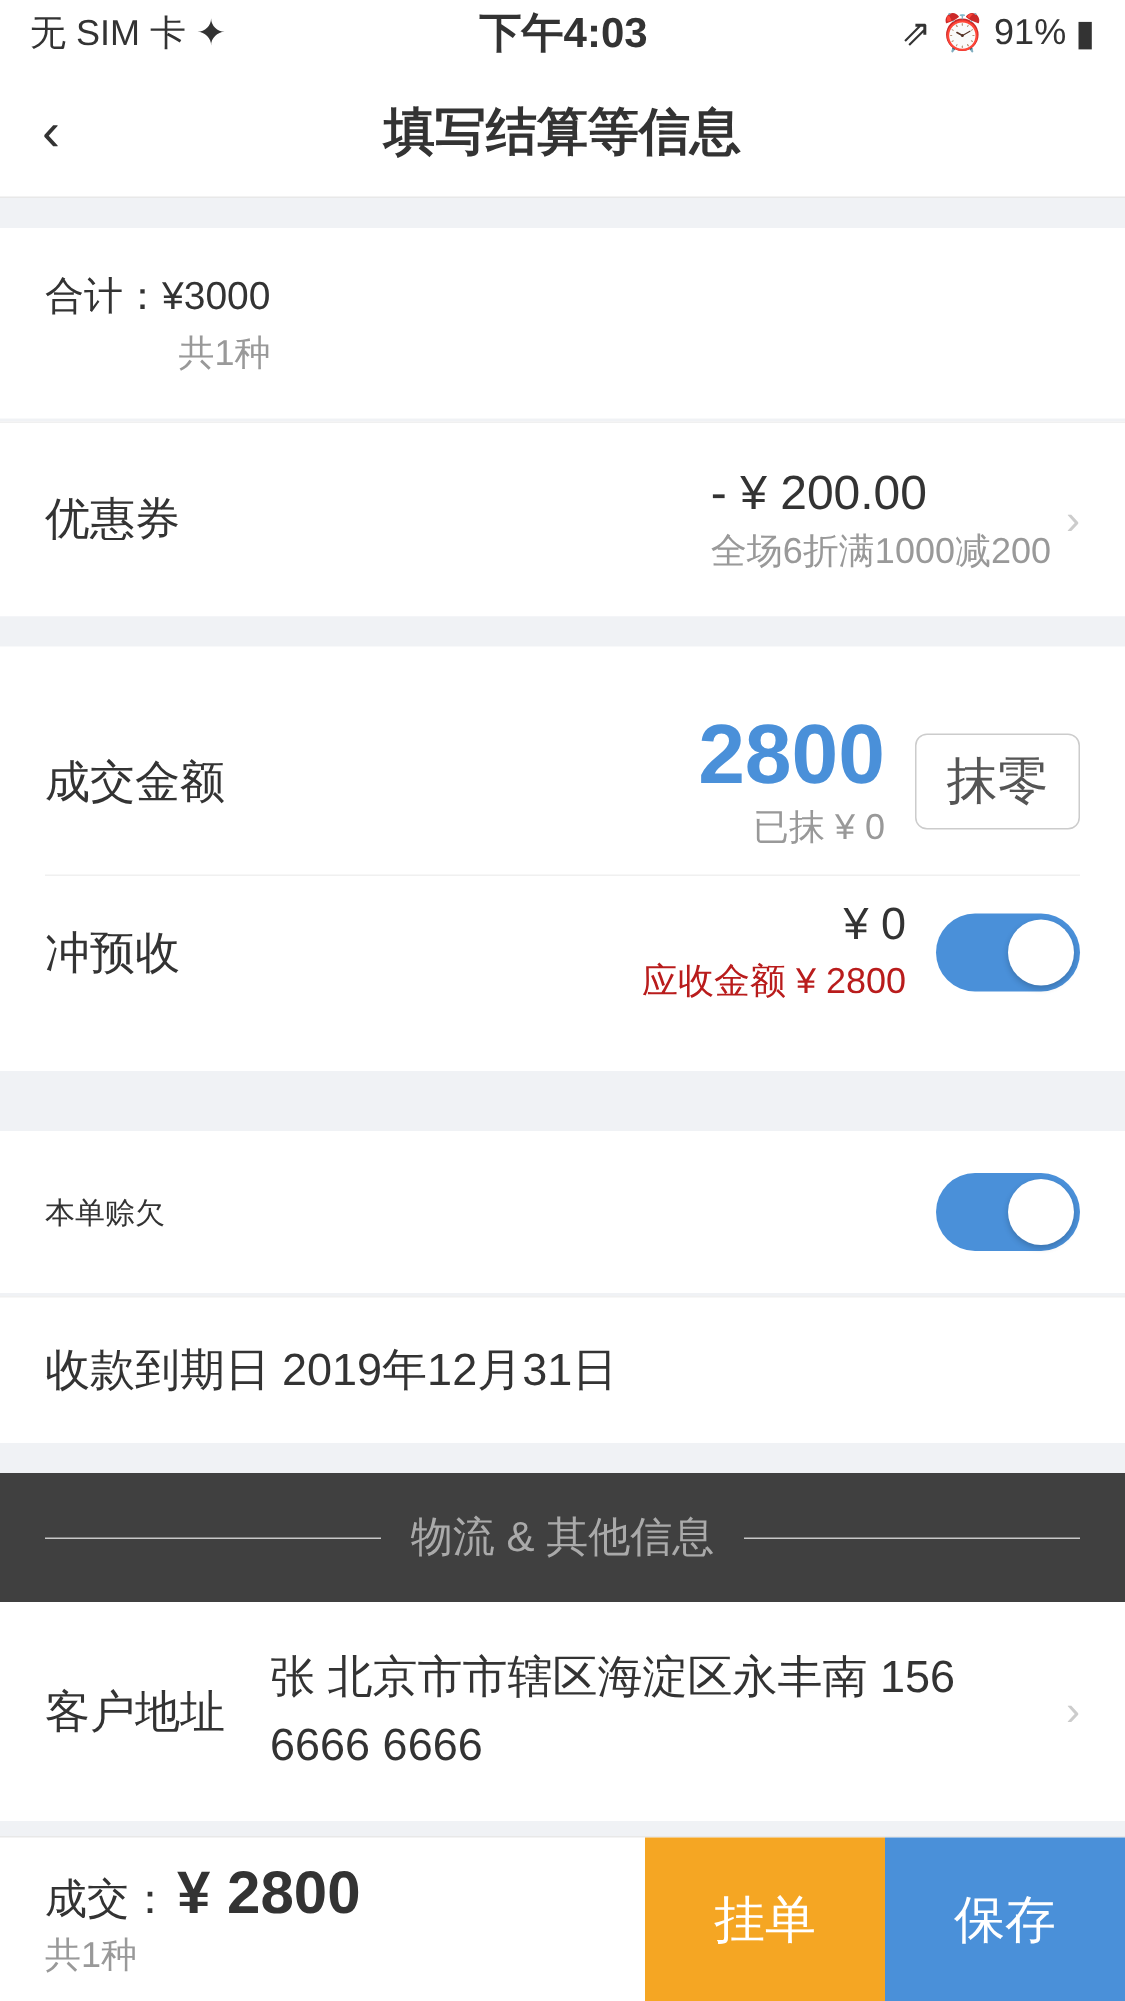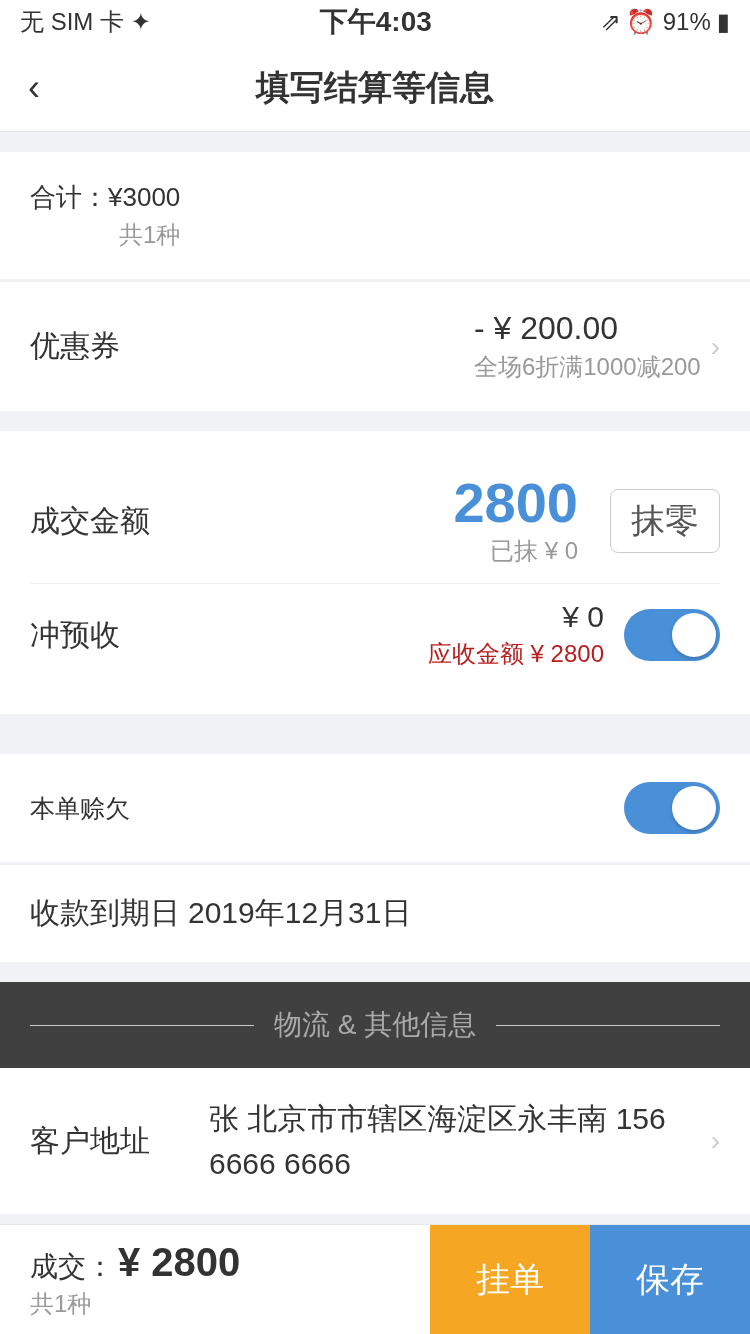--- a/index.html
+++ b/index.html
@@ -106,21 +106,21 @@
       background: #fff;
       padding: 28px 30px;
     }
     .amount-row {
       display: flex;
       align-items: center;
       justify-content: space-between;
       padding: 16px 0;
     }
     .amount-label { font-size: 30px; color: #333; }
-    .amount-value-wrap { display: flex; align-items: center; gap: 32px; }
+    .amount-value-wrap { display: flex; align-items: center; gap: 20px; }
     .amount-number { font-size: 56px; font-weight: 600; color: #4a90d9; line-height: 1; }
     .round-btn {
       border: 1px solid #ccc;
       border-radius: 8px;
       padding: 8px 20px;
       font-size: 34px;
       color: #555;
       background: #fff;
       cursor: pointer;
     }
@@ -163,21 +163,21 @@
 
     
     .debt-section {
       background: #fff;
       margin-top: 20px;
       padding: 28px 30px;
       display: flex;
       align-items: center;
       justify-content: space-between;
     }
-    .debt-label { font-size: 25px; color: #333; }
+    .debt-label { font-size: 20px; color: #333; }
 
     
     .duedate-section {
       background: #fff;
       margin-top: 2px;
       padding: 28px 30px;
       display: flex;
       align-items: center;
       border-top: 1px solid #f0f0f0;
     }
@@ -197,21 +197,20 @@
     .logistics-line { flex: 1; height: 1px; background: #c8c8c8; }
     .logistics-title { font-size: 28px; color: #aaa; }
 
     
     .address-row {
       background: #fff;
       padding: 28px 30px;
       display: flex;
       align-items: center;
       justify-content: space-between;
-      gap: 29px;
     }
     .address-label { font-size: 30px; color: #333; flex-shrink: 0; margin-right: 30px; }
     .address-value { font-size: 30px; color: #333; flex: 1; line-height: 1.5; }
     .address-chevron { font-size: 28px; color: #ccc; flex-shrink: 0; }
 
     
     .bottom-gray {
       background: #f0f2f5;
       height: 160px;
     }

